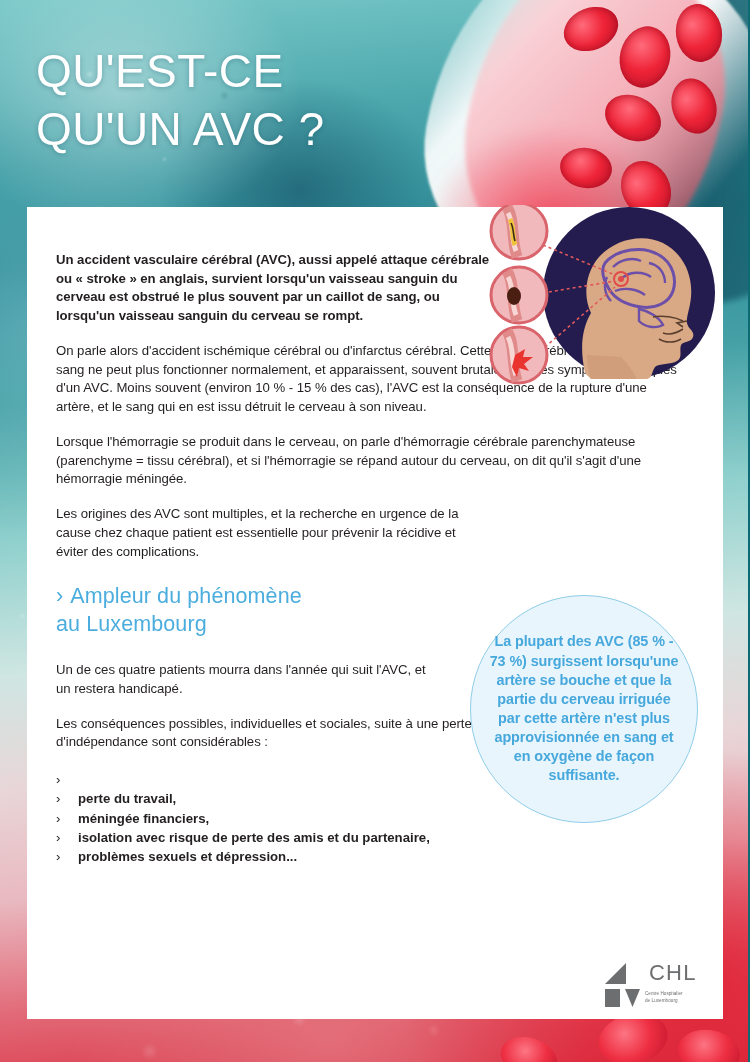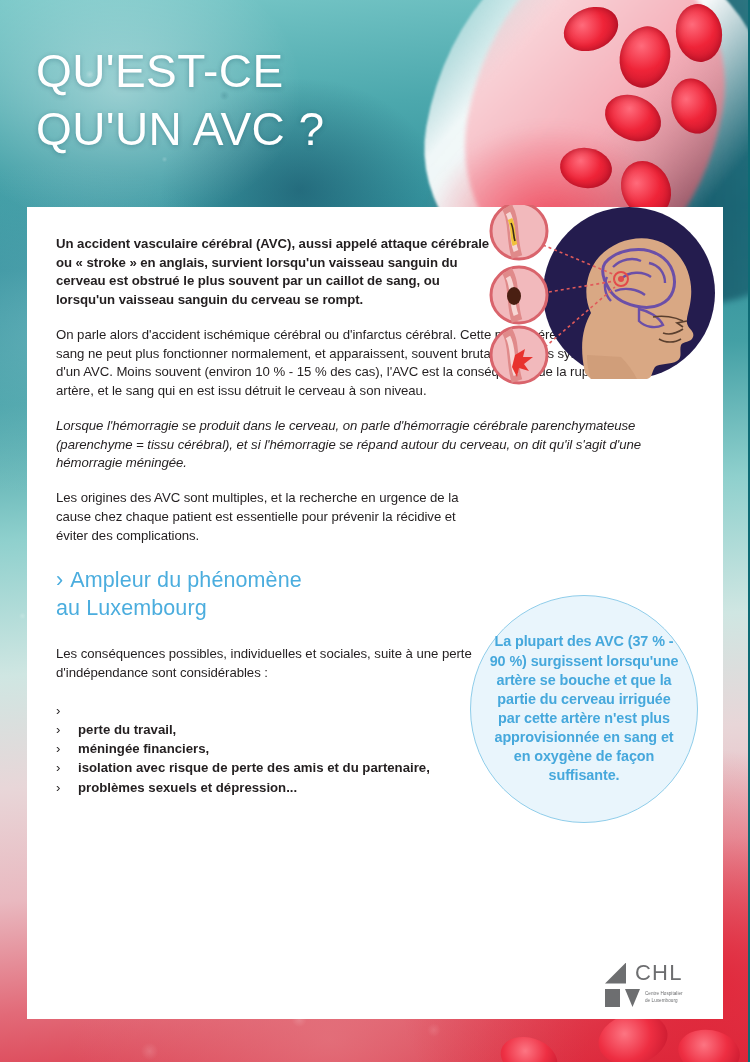--- a/index.html
+++ b/index.html
@@ -217,21 +217,21 @@
   }
 
   
   .logo {
     position: absolute;
     left: 605px;
     top: 962px;
     width: 92px;
   }
 
-  .logo-row1 { display: flex; align-items: center; gap: 9px; }
+  .logo-row1 { display: flex; align-items: flex-end; gap: 23px; }
 
   .logo-tri {
     width: 21px; height: 21px;
     background: #6d6e70;
     clip-path: polygon(100% 0, 100% 100%, 0 100%);
   }
 
   .logo-chl {
     color: #6d6e70;
     font-size: 22px;
@@ -287,28 +287,29 @@
   <div class="rbc-b" style="left:500px; top:1038px; width:58px; height:40px; transform:rotate(18deg);"></div>
 
   <h1 class="header-title">QU'EST-CE
 QU'UN AVC ?</h1>
 
   <div class="panel">
 
     <div class="panel-inner">
 
 
-      <p class="body bold" style="width:436px; margin-bottom:16px;">Un accident vasculaire cérébral (AVC), aussi appelé attaque cérébrale ou « stroke » en anglais, survient lorsqu'un vaisseau sanguin du cerveau est obstrué le plus souvent par un caillot de sang, ou lorsqu'un vaisseau sanguin du cerveau se rompt.</p>
+      <p class="body bold" style="width:436px; margin-bottom:16px;margin-top:16px;">Un accident vasculaire cérébral (AVC), aussi appelé attaque cérébrale ou « stroke » en anglais, survient lorsqu'un vaisseau sanguin du cerveau est obstrué le plus souvent par un caillot de sang, ou lorsqu'un vaisseau sanguin du cerveau se rompt.</p>
       <p class="body" style="width:632px; margin-bottom:16px;">On parle alors d'accident ischémique cérébral ou d'infarctus cérébral. Cette partie cérébrale en manque de sang ne peut plus fonctionner normalement, et apparaissent, souvent brutalement, les symptômes typiques d'un AVC. Moins souvent (environ 10 % - 15 % des cas), l'AVC est la conséquence de la rupture d'une artère, et le sang qui en est issu détruit le cerveau à son niveau.</p>
-      <p class="body" style="width:628px; margin-bottom:16px;font-style:italic;">Lorsque l'hémorragie se produit dans le cerveau, on parle d'hémorragie cérébrale parenchymateuse (parenchyme = tissu cérébral), et si l'hémorragie se répand autour du cerveau, on dit qu'il s'agit d'une hémorragie méningée.</p>
+      <p class="body" style="width:628px; margin-bottom:16px;">Lorsque l'hémorragie se produit dans le cerveau, on parle d'hémorragie cérébrale parenchymateuse (parenchyme = tissu cérébral), et si l'hémorragie se répand autour du cerveau, on dit qu'il s'agit d'une hémorragie méningée.</p>
       <p class="body" style="width:412px; margin-bottom:22px;">Les origines des AVC sont multiples, et la recherche en urgence de la cause chez chaque patient est essentielle pour prévenir la récidive et éviter des complications.</p>
 
       <h2 class="section-heading" style="margin-bottom:22px;"><span class="chev">›</span><span>Ampleur du phénomène
 au Luxembourg</span></h2>
 
+      <p class="body" style="width:382px; margin-bottom:16px;">Un de ces quatre patients mourra dans l'année qui suit l'AVC, et un restera handicapé.</p>
       <p class="body" style="width:418px; margin-bottom:18px;">Les conséquences possibles, individuelles et sociales, suite à une perte d'indépendance sont considérables :</p>
 
       <ul class="bullets">
         <li>
             <span class="b-chev">›</span>
           </li>
         <li>
             <span class="b-chev">›</span>
             <span>perte du travail,</span>
           </li>
@@ -381,21 +382,21 @@
       <g>
         <circle cx="32" cy="150" r="28" fill="#f2b9bc" stroke="#d9646c" stroke-width="3"></circle>
         <path d="M20 126 C28 138 24 158 30 176" stroke="#e08a8a" stroke-width="11" fill="none"></path>
         <path d="M21 132 C27 142 24 158 29 170" stroke="#f7d6d4" stroke-width="5" fill="none"></path>
         <path d="M28 150 L38 144 L36 152 L46 152 L37 159 L42 166 L32 163 L30 172 L25 162 Z" fill="#e8332e"></path>
       </g>
     </svg>
   </div>
 
   <div class="callout">
-    <div class="callout-text">La plupart des AVC (37 % - 90 %) surgissent lorsqu'une artère se bouche et que la partie du cerveau irriguée par cette artère n'est plus approvisionnée en sang et en oxygène de façon suffisante.</div>
+    <div class="callout-text">La plupart des AVC (85 % - 73 %) surgissent lorsqu'une artère se bouche et que la partie du cerveau irriguée par cette artère n'est plus approvisionnée en sang et en oxygène de façon suffisante.</div>
   </div>
 
   <div class="logo">
     <div class="logo-row1">
       <div class="logo-tri"></div>
       <div class="logo-chl">CHL</div>
     </div>
     <div class="logo-row2">
       <div class="logo-sq"></div>
       <div class="logo-tri2"></div>

